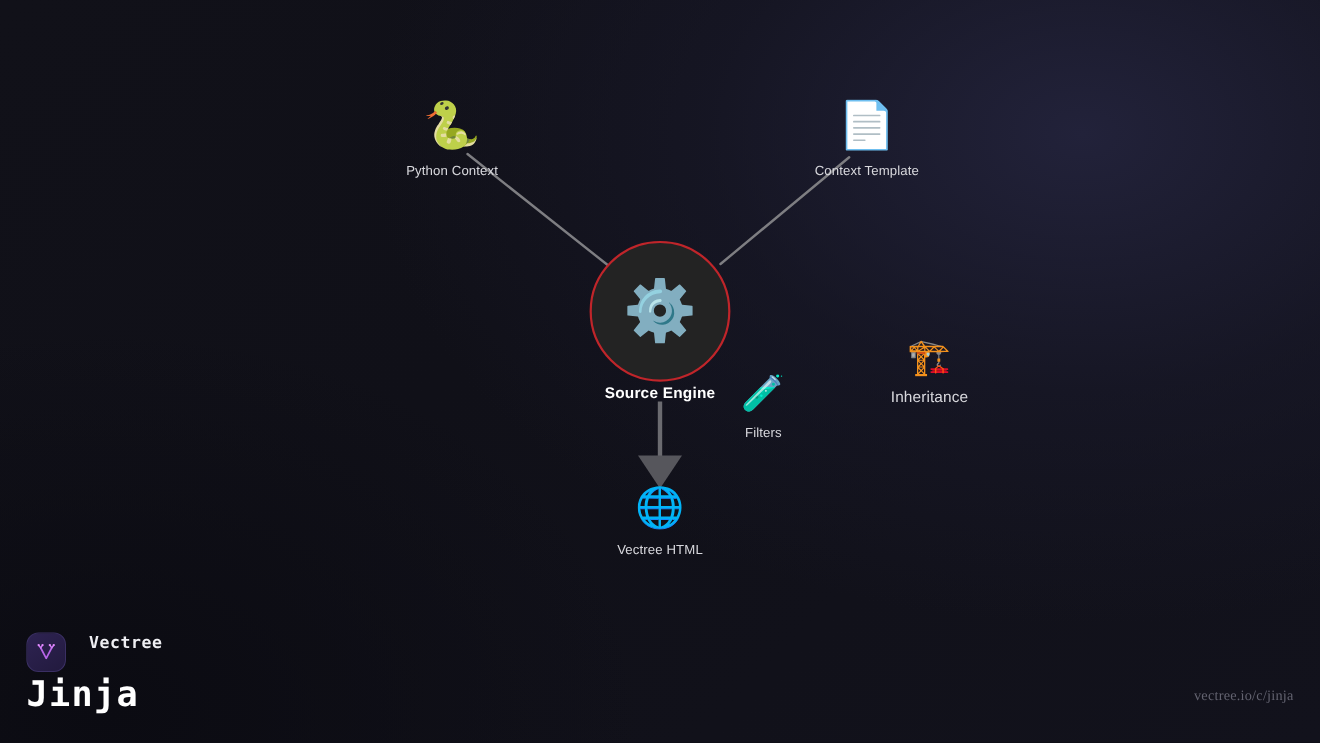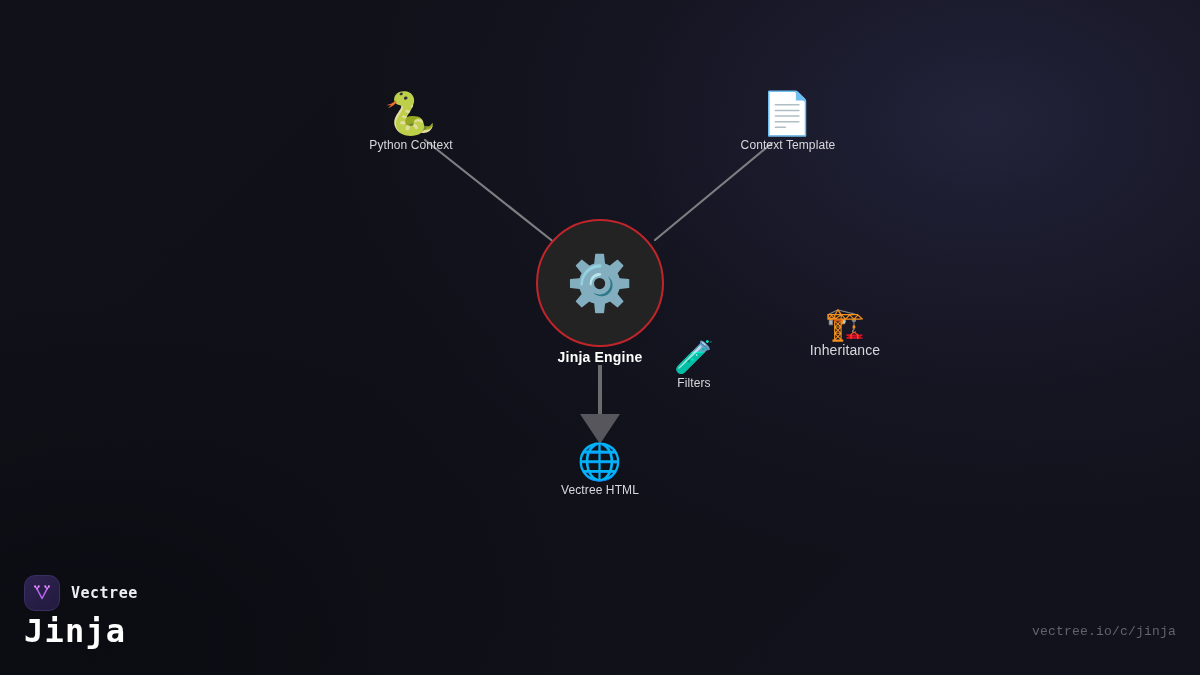--- a/index.html
+++ b/index.html
@@ -35,21 +35,21 @@
     display: flex;
     flex-direction: column;
     align-items: center;
     transform: translate(-50%, 0);
     white-space: nowrap;
   }
   .node-label {
     color: #d8d8dd;
     font-size: 12px;
     line-height: 16px;
-    margin-top: 2px;
+    margin-top: 12px;
     letter-spacing: 0.1px;
   }
   .node-label.small {
     font-size: 14px;
   }
   .node-glyph {
     font-size: 42px;
     line-height: 1;
     display: block;
   }
@@ -98,22 +98,22 @@
     align-items: center;
     justify-content: center;
   }
 
   
   #brand {
     position: absolute;
     left: 24px;
     top: 575px;
     display: flex;
-    align-items: center;
-    gap: 11px;
+    align-items: flex-start;
+    gap: 21px;
   }
   #brand-mark {
     width: 36px;
     height: 36px;
     border-radius: 11px;
     background: linear-gradient(145deg, #2e2352 0%, #221a3e 100%);
     border: 1px solid #3a2f63;
     box-sizing: border-box;
     display: flex;
     align-items: center;
@@ -134,41 +134,41 @@
     font-family: "DejaVu Sans Mono", "Liberation Mono", monospace;
     font-size: 32px;
     font-weight: bold;
     letter-spacing: 1.2px;
   }
   #site-url {
     position: absolute;
     right: 24px;
     top: 624px;
     color: #636370;
-    font-family: Liberation Mono, monospace;
+    font-family: Liberation Serif, serif;
     font-size: 13px;
     letter-spacing: 0.2px;
   }
 </style>
 </head>
 <body>
 
 <div id="canvas">
 
   <svg id="edges" viewBox="0 0 1200 675" xmlns="http://www.w3.org/2000/svg">
     <line x1="425" y1="140" x2="555" y2="243" stroke="#7e7e82" stroke-width="2.2" stroke-linecap="round"></line>
     <line x1="772" y1="143" x2="655" y2="240" stroke="#7e7e82" stroke-width="2.2" stroke-linecap="round"></line>
     <line x1="600" y1="365" x2="600" y2="417" stroke="#6b6b70" stroke-width="4" stroke-linecap="butt"></line>
     <polygon points="580,414 620,414 600,444" fill="#56565c"></polygon>
   </svg>
 
   <div id="hub">
     <span class="hub-glyph">⚙️</span>
   </div>
-  <div id="hub-label">Jinja Engine</div>
+  <div id="hub-label">Source Engine</div>
 
   <div class="node" style="left:411px; top:93px;">
     <span class="node-glyph">🐍</span>
     <span class="node-label">Python Context</span>
   </div>
 
   <div class="node" style="left:788px; top:93px;">
     <span class="node-glyph">📄</span>
     <span class="node-label">Context Template</span>
   </div>

